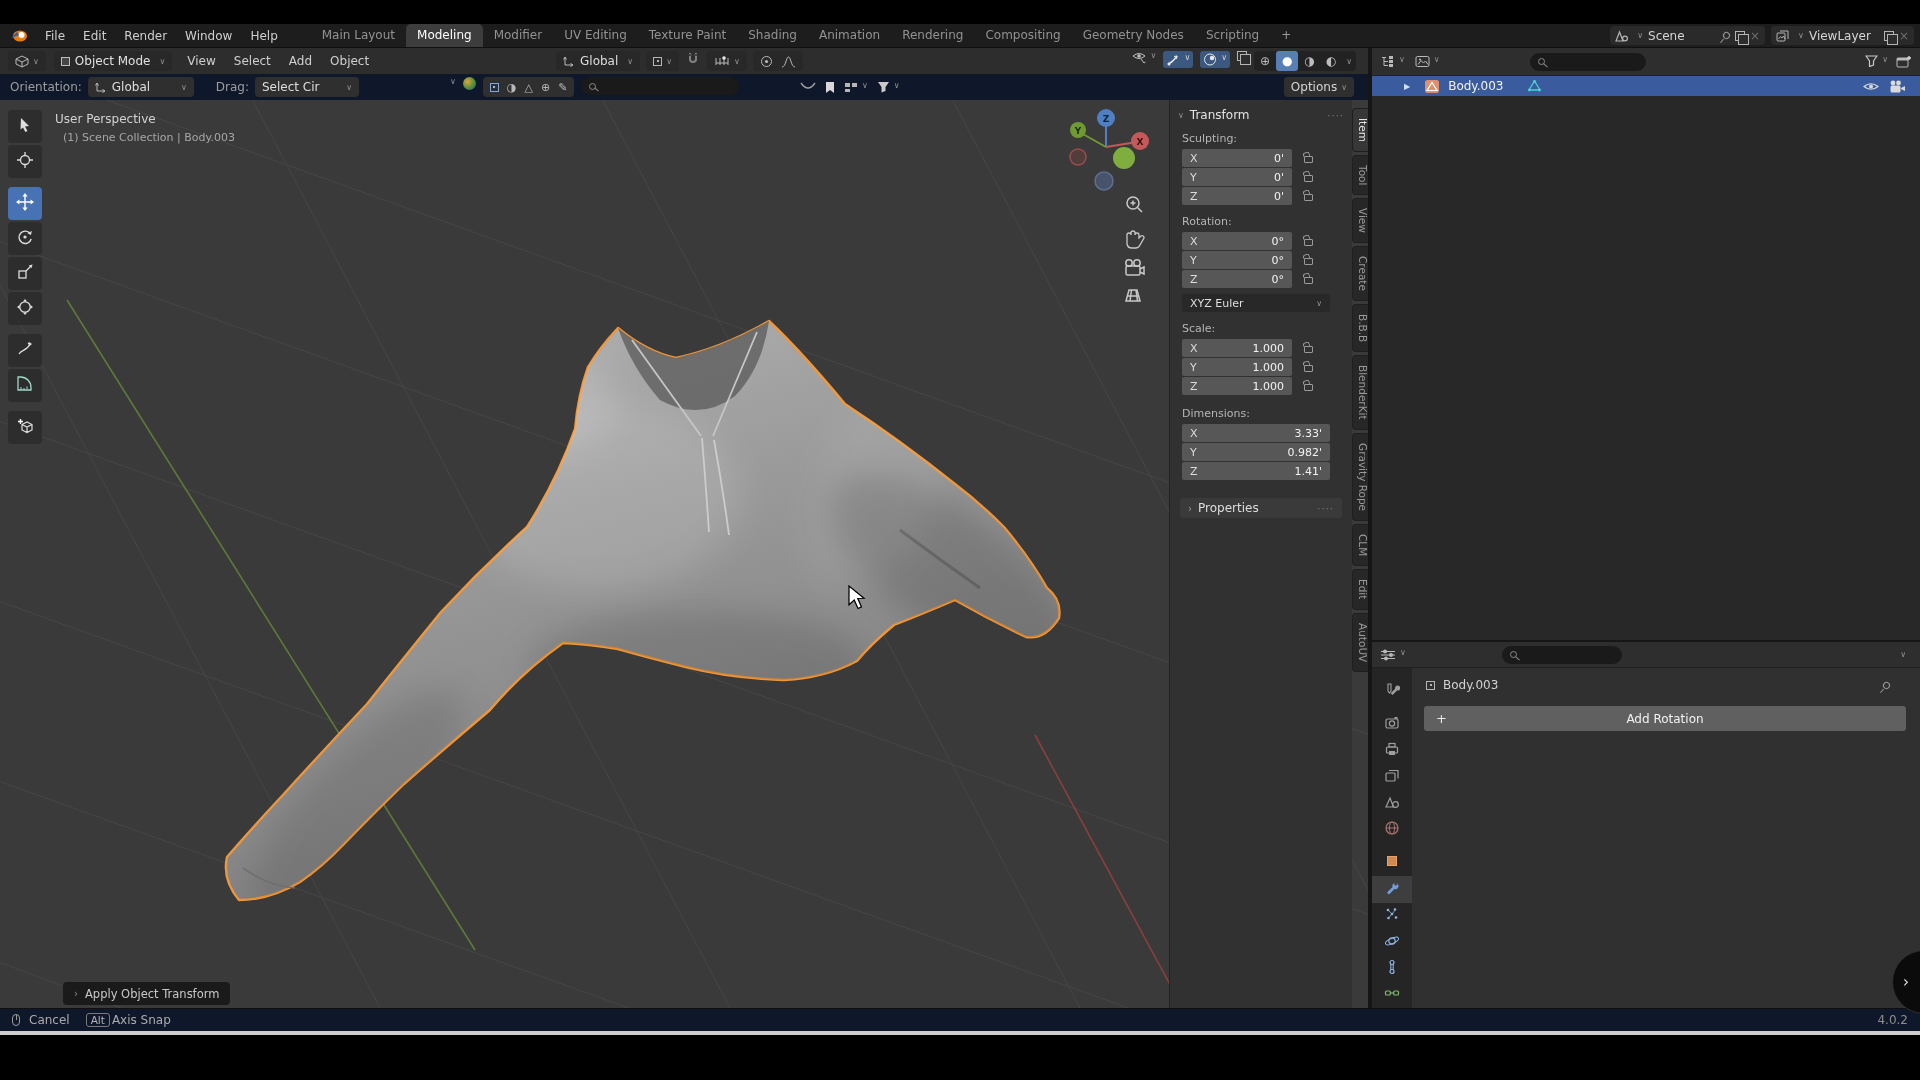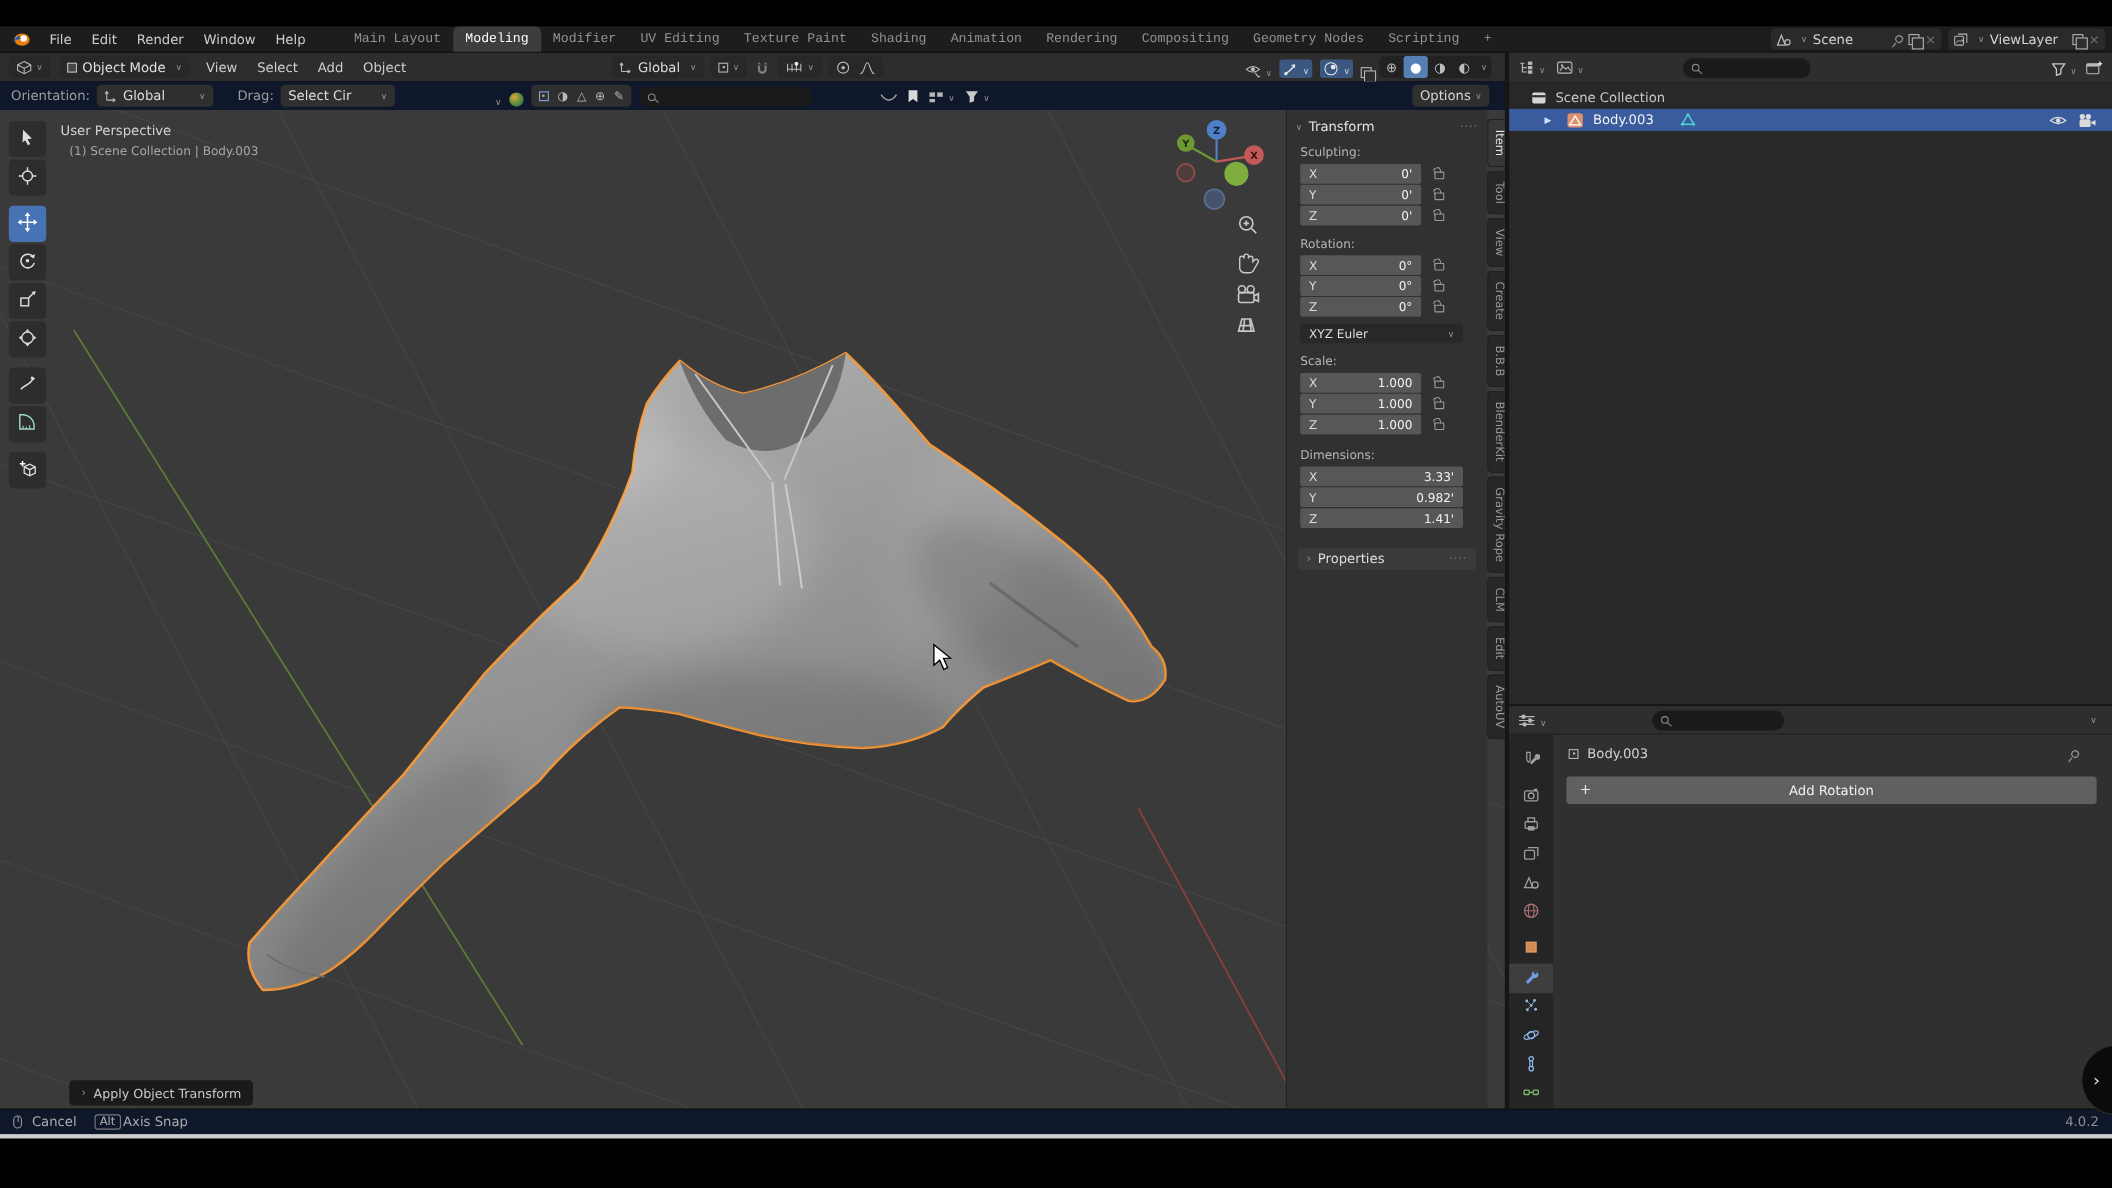--- a/index.html
+++ b/index.html
@@ -1,28 +1,28 @@
 <!DOCTYPE html>
 <html><head>
 <meta charset="utf-8">
 <style>
 * { margin:0; padding:0; box-sizing:border-box; }
 html,body { width:1920px; height:1080px; background:#000; overflow:hidden;
   font-family:"DejaVu Sans","Liberation Sans",sans-serif; font-size:12px; color:#c3c3c3;
   -webkit-font-smoothing:antialiased; }
 .abs { position:absolute; }
-.row { display:flex; align-items:flex-end; }
+.row { display:flex; align-items:flex-start; }
 .chev { font-size:8px; color:#909090; margin-left:4px; }
 .pill { background:#282828; border-radius:4px; height:20px; display:flex; align-items:center; padding:0 7px; }
 .menu-item { padding:0 9px; height:100%; display:flex; align-items:center; color:#cfcfcf; }
 
 
 #topbar { left:0; top:24px; width:1920px; height:24px; background:#1d1d1d; border-bottom:1px solid #101010; display:flex; align-items:center; }
 #ws-tabs { display:flex; align-items:flex-end; height:100%; margin-left:24px; }
-.ws-tab { padding:4px 11px 5px; color:#929292; border-radius:5px 5px 0 0; cursor:default; white-space:nowrap;font-family:Liberation Mono, monospace; }
+.ws-tab { padding:4px 11px 5px; color:#929292; border-radius:5px 5px 0 0; cursor:default; white-space:nowrap; }
 .ws-tab.active { background:#3d3d3d; color:#fdfdfd; }
 #topbar-right { margin-left:auto; display:flex; align-items:center; gap:6px; padding-right:6px; }
 .selector { background:#2a2a2a; border-radius:4px; height:19px; display:flex; align-items:center; padding:0 5px; gap:5px; }
 .sel-text { color:#d5d5d5; min-width:70px; }
 
 
 #row2 { left:0; top:48px; width:1370px; height:26px; background:#2d2d2d; border-right:2px solid #161616; display:flex; align-items:center; }
 #row3 { left:0; top:74px; width:1370px; height:26px; background:#0f172a; border-right:2px solid #161616; display:flex; align-items:center; }
 .hdr-label { color:#9d9d9d; margin:0 6px; }
 .ticon { color:#b9b9b9; font-size:11px; }
@@ -615,27 +615,20 @@
           </svg>
         <span class="chev">∨</span>
       </div>
       <svg width="16" height="14">
           <rect x="1" y="3" width="11" height="9" rx="1" fill="none" stroke="#b9b9b9"></rect>
           <rect x="1" y="3" width="11" height="2.5" fill="#b9b9b9"></rect>
           <path d="M13 1 v4 M11 3 h4" stroke="#d9d9d9" stroke-width="1.4"></path>
         </svg>
     </div>
   </div>
-  <div class="o-row" style="padding-left:20px;gap:8px;margin-top:3px">
-    <svg width="14" height="12">
-        <rect x="1" y="1" width="12" height="10" rx="1.5" fill="#d5d5d5"></rect>
-        <rect x="1" y="3.5" width="12" height="2" fill="#2e2e2e"></rect>
-      </svg>
-    <span>Scene Collection</span>
-  </div>
   <div class="o-row selected">
     <span style="margin-left:32px;font-size:8px;color:#cfe0ff">▶</span>
     <svg width="16" height="15" style="margin-left:14px">
         <rect x="1" y="1" width="14" height="13" rx="2.5" fill="#dd9070"></rect>
         <path d="M8 3.5 L13 11.5 L3 11.5 Z" fill="none" stroke="#fff" stroke-width="1.2"></path>
       </svg>
     <span style="margin-left:8px">Body.003</span>
     <svg width="15" height="14" style="margin-left:24px">
         <path d="M7.5 2 L13 11 L2 11 Z" fill="none" stroke="#4ad2d2" stroke-width="1.3"></path>
         <circle cx="7.5" cy="2.5" r="1.4" fill="#4ad2d2"></circle>

